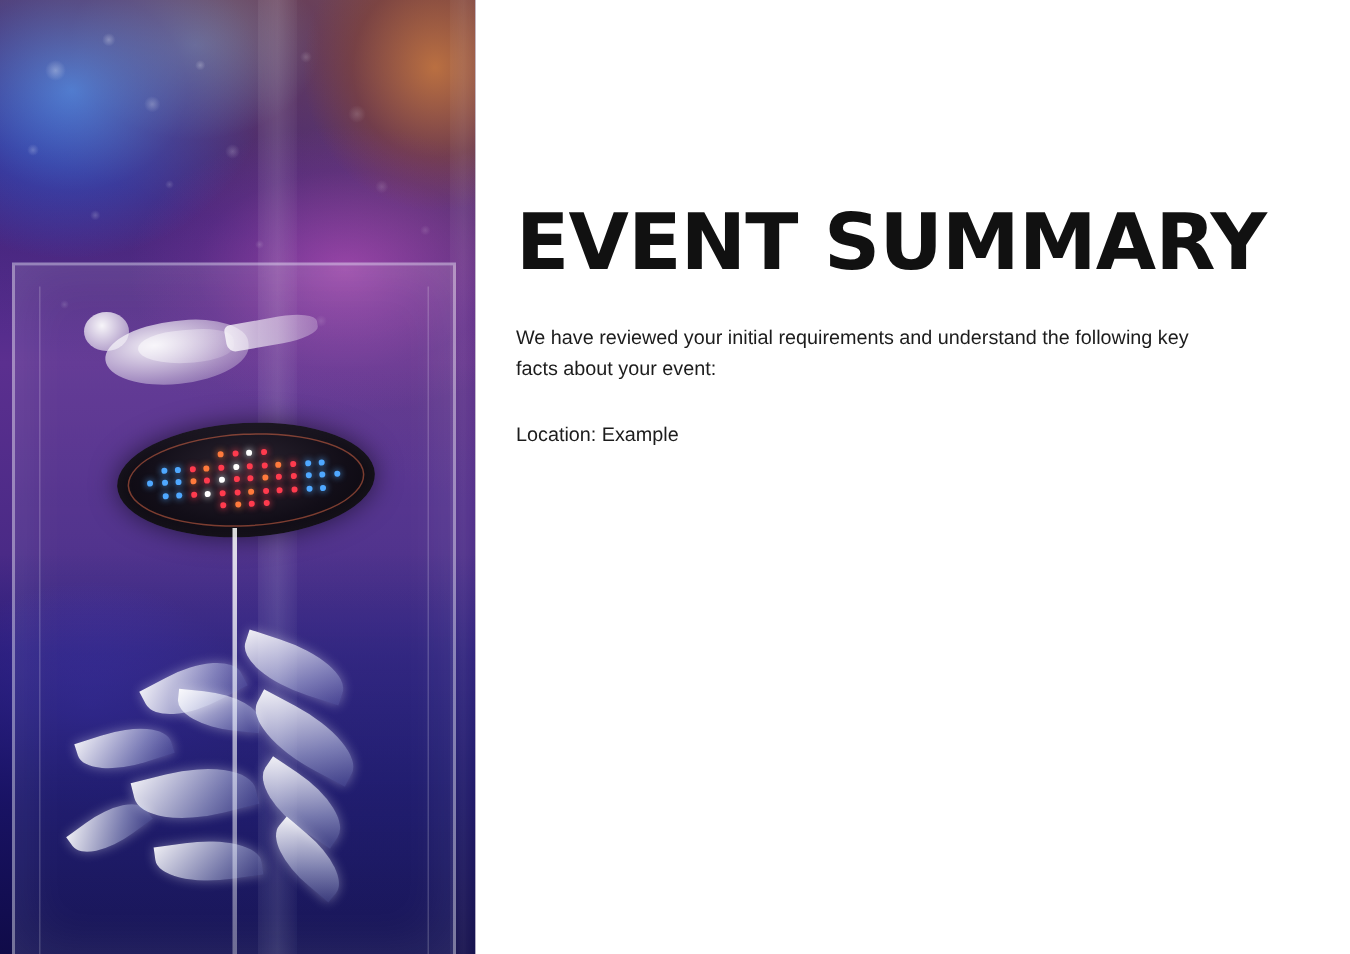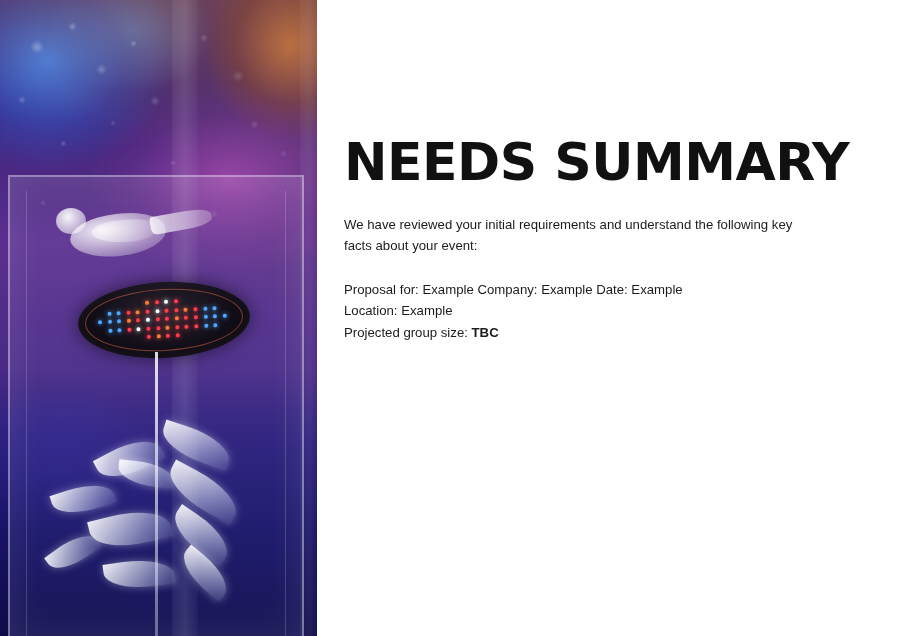--- a/index.html
+++ b/index.html
@@ -347,23 +347,21 @@
         <div class="leaf" style="left: 168px; top: 520px; width: 66px; height: 30px; transform: rotate(34deg);"></div>
         <div class="leaf" style="left: 118px; top: 462px; width: 56px; height: 24px; transform: rotate(6deg);"></div>
         <div class="leaf" style="left: 46px; top: 540px; width: 54px; height: 24px; transform: rotate(-36deg);"></div>
         <div class="leaf" style="left: 176px; top: 560px; width: 58px; height: 26px; transform: rotate(40deg);"></div>
         <div class="leaf" style="left: 104px; top: 560px; width: 70px; height: 28px; transform: rotate(-8deg);"></div>
       </div>
   </div>
 
   <div class="content">
     <div class="content-inner">
-      <h1 class="title">NEEDS SUMMARY</h1>
+      <h1 class="title">EVENT SUMMARY</h1>
       <p class="body-text">We have reviewed your initial requirements and understand the following key facts about your event:</p>
       <div class="facts" id="facts-list">
-          <div class="fact-line"><span class="fact-label">Proposal for: </span><span class="">Example Company: Example Date: Example</span></div>
           <div class="fact-line"><span class="fact-label">Location: </span><span class="">Example</span></div>
-          <div class="fact-line"><span class="fact-label">Projected group size: </span><span class="bold">TBC</span></div>
         </div>
     </div>
   </div>
 
 </div>
 
 </body></html>

